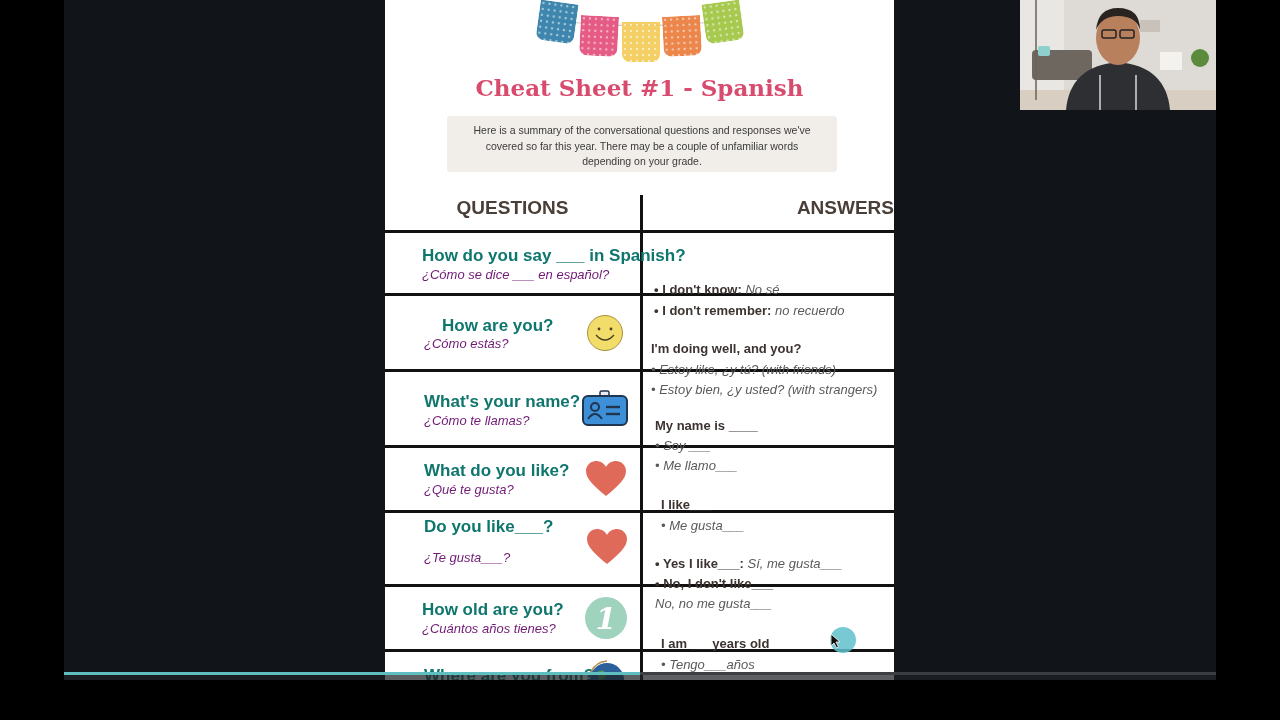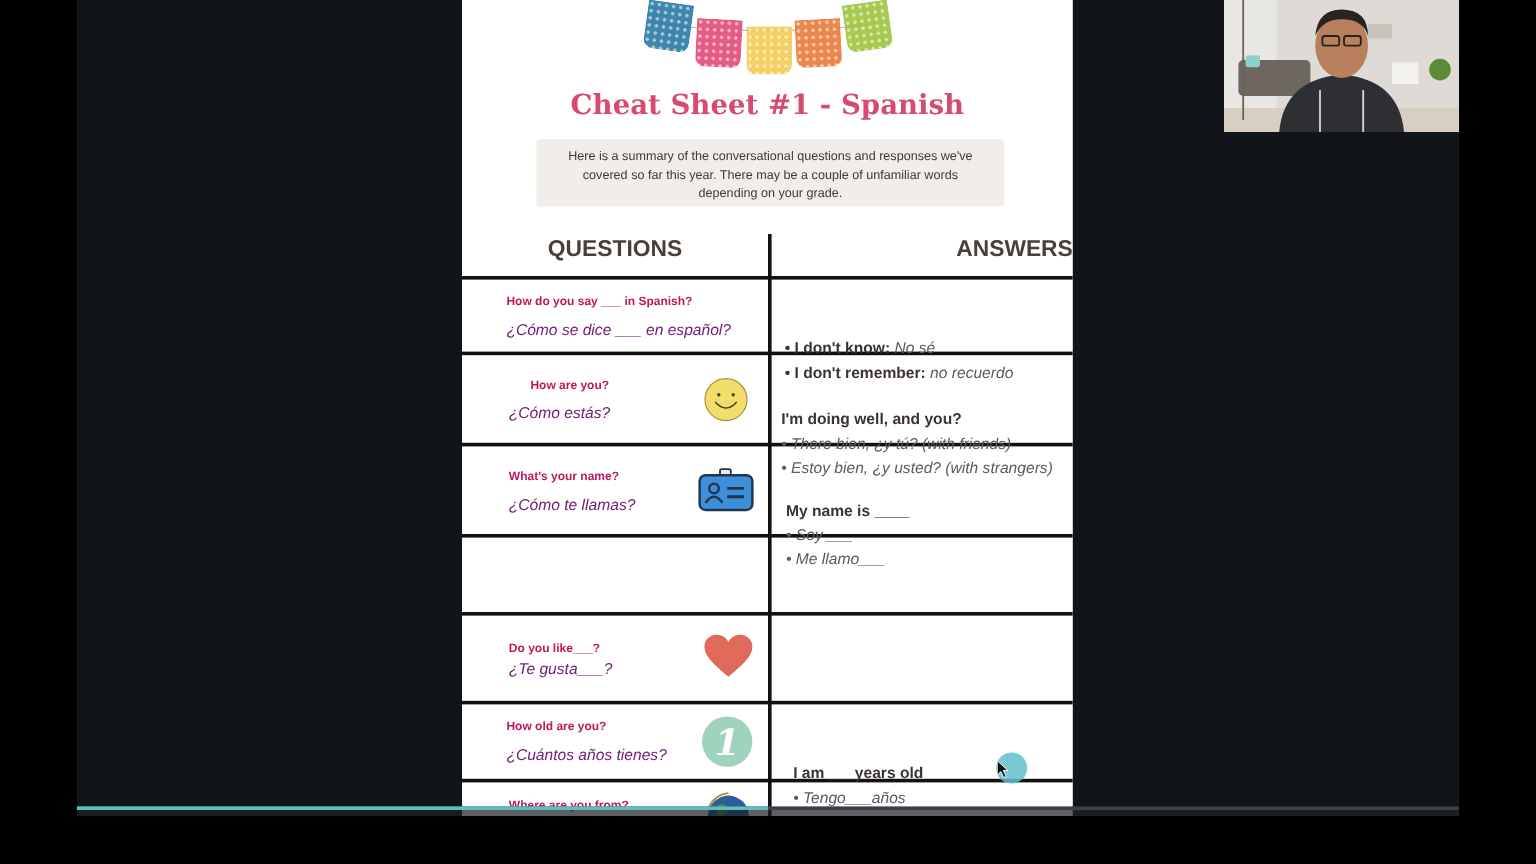--- a/index.html
+++ b/index.html
@@ -35,21 +35,21 @@
     .col-head.q { left: 0; width: 255px; }
     .col-head.a { left: 256px; width: 253px; text-align: right; }
 
     .vline { position: absolute; left: 255px; top: 195px; width: 3px; height: 525px; background: #111; }
     .hline { position: absolute; left: 0; width: 509px; height: 3px; background: #111; }
 
     .row { position: absolute; left: 0; width: 509px; }
     .q-cell { position: absolute; left: 0; top: 0; width: 255px; height: 100%; }
     .a-cell { position: absolute; left: 258px; top: 0; width: 251px; height: 100%; }
 
-    .q-en { position: absolute; font-family: "Liberation Sans", sans-serif; font-weight: bold; font-size: 10px; color: #be185d; white-space: nowrap; }
+    .q-en { position: absolute; font-family: "Liberation Sans", sans-serif; font-weight: bold; font-size: 17px; color: #0f766e; white-space: nowrap; }
     .q-es { position: absolute; font-family: "Liberation Sans", sans-serif; font-style: italic; font-size: 13px; color: #701a75; white-space: nowrap; }
 
     .a-line { position: absolute; font-family: "Liberation Sans", sans-serif; font-size: 13px; color: #3c3330; white-space: nowrap; margin-top: 36px; }
     .a-line b { font-weight: bold; }
     .a-line i { color: #5a5a5a; }
 
     .icon { position: absolute; }
 
     .dim { position: absolute; left: 0; top: 675px; width: 1152px; height: 45px; background: rgba(30,33,38,0.72); }
     .progress-track { position: absolute; left: 0; top: 672px; width: 1152px; height: 3px; background: #3b3f44; }
@@ -118,21 +118,21 @@
         <div class="q-es" style="left:39px;top:40px">¿Cómo estás?</div>
         <svg class="icon" style="left:201px;top:18px" width="38" height="38" viewBox="0 0 38 38">
           <circle cx="19" cy="19" r="17.5" fill="#f2dc6a" stroke="#a8923a" stroke-width="1"></circle>
           <circle cx="13" cy="15" r="1.4" fill="#4a3f22"></circle>
           <circle cx="25" cy="15" r="1.4" fill="#4a3f22"></circle>
           <path d="M10 21 Q19 31 28 21" fill="none" stroke="#4a3f22" stroke-width="1.3"></path>
         </svg>
       </div>
       <div class="a-cell">
         <div class="a-line" style="left:8px;top:9px"><b>I'm doing well, and you?</b><i></i></div>
-        <div class="a-line" style="left:8px;top:30px"><b></b><i>• There bien, ¿y tú? (with friends)</i></div>
+        <div class="a-line" style="left:8px;top:30px"><b></b><i>• Estoy like, ¿y tú? (with friends)</i></div>
         <div class="a-line" style="left:8px;top:50px"><b></b><i>• Estoy bien, ¿y usted? (with strangers)</i></div>
       </div>
     </div>
 
     <div class="row" style="top:372px;height:73px">
       <div class="q-cell">
         <div class="q-en" style="left:39px;top:20px">What's your name?</div>
         <div class="q-es" style="left:39px;top:41px">¿Cómo te llamas?</div>
         <svg class="icon" style="left:196px;top:18px" width="48" height="38" viewBox="0 0 48 38">
           <rect x="19" y="1" width="9" height="8" rx="1.5" fill="#e8eef3" stroke="#1f3550" stroke-width="1.5"></rect>
@@ -143,28 +143,46 @@
           <line x1="25" y1="24" x2="39" y2="24" stroke="#1f3550" stroke-width="2.4"></line>
         </svg>
       </div>
       <div class="a-cell">
         <div class="a-line" style="left:12px;top:10px"><b>My name is ____</b><i></i></div>
         <div class="a-line" style="left:12px;top:30px"><b></b><i>• Soy ___</i></div>
         <div class="a-line" style="left:12px;top:50px"><b></b><i>• Me llamo___</i></div>
       </div>
     </div>
 
+    <div class="row" style="top:448px;height:62px">
+      <div class="q-cell">
+        <div class="q-en" style="left:39px;top:13px">What do you like?</div>
+        <div class="q-es" style="left:39px;top:34px">¿Qué te gusta?</div>
+        <svg class="icon" style="left:200px;top:12px" width="42" height="38" viewBox="0 0 42 38">
+          <path d="M21 36 C9 26 1 19 1 11 C1 5 6 1 11 1 C15 1 19 3 21 7 C23 3 27 1 31 1 C36 1 41 5 41 11 C41 19 33 26 21 36 Z" fill="#e06a5a"></path>
+        </svg>
+      </div>
+      <div class="a-cell">
+        <div class="a-line" style="left:18px;top:13px"><b>I like___</b><i></i></div>
+        <div class="a-line" style="left:18px;top:34px"><b></b><i>• Me gusta___</i></div>
+      </div>
+    </div>
 
     <div class="row" style="top:513px;height:71px">
       <div class="q-cell">
-        <div class="q-en" style="left:39px;top:22px">Do you like___?</div>
+        <div class="q-en" style="left:39px;top:4px">Do you like___?</div>
         <div class="q-es" style="left:39px;top:37px">¿Te gusta___?</div>
         <svg class="icon" style="left:201px;top:15px" width="42" height="38" viewBox="0 0 42 38">
           <path d="M21 36 C9 26 1 19 1 11 C1 5 6 1 11 1 C15 1 19 3 21 7 C23 3 27 1 31 1 C36 1 41 5 41 11 C41 19 33 26 21 36 Z" fill="#e06a5a"></path>
         </svg>
+      </div>
+      <div class="a-cell">
+        <div class="a-line" style="left:12px;top:7px"><b>• Yes I like___: </b><i>Sí, me gusta___</i></div>
+        <div class="a-line" style="left:12px;top:27px"><b>• No, I don't like___</b><i></i></div>
+        <div class="a-line" style="left:12px;top:47px"><b></b><i>No, no me gusta___</i></div>
       </div>
     </div>
 
     <div class="row" style="top:587px;height:62px">
       <div class="q-cell">
         <div class="q-en" style="left:37px;top:13px">How old are you?</div>
         <div class="q-es" style="left:37px;top:34px">¿Cuántos años tienes?</div>
         <svg class="icon" style="left:199px;top:9px" width="44" height="44" viewBox="0 0 44 44">
           <circle cx="22" cy="22" r="21" fill="#9fd3be"></circle>
           <text x="22" y="33" text-anchor="middle" font-family="DejaVu Serif, serif" font-style="italic" font-weight="bold" font-size="30" fill="#ffffff">1</text>

